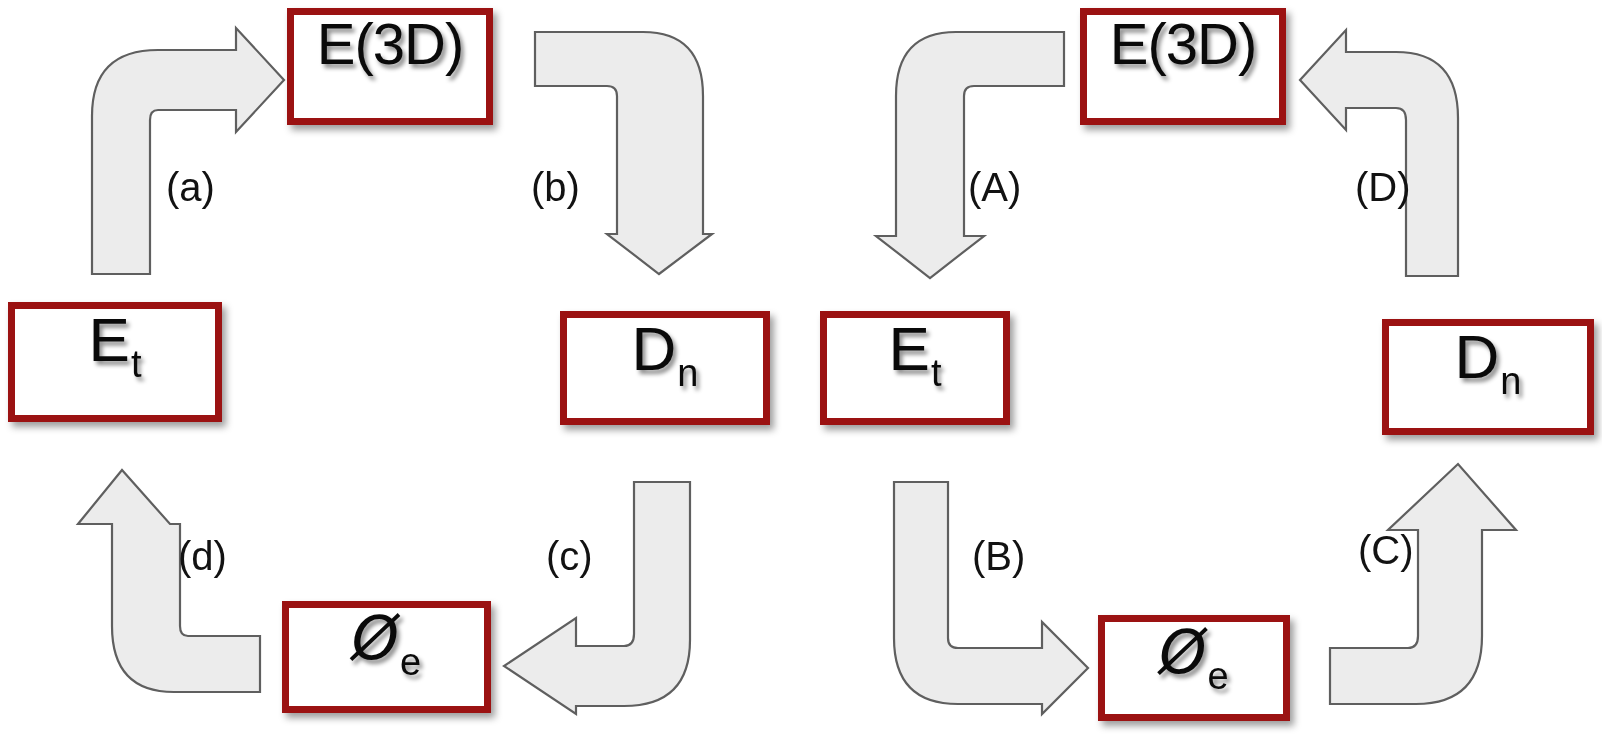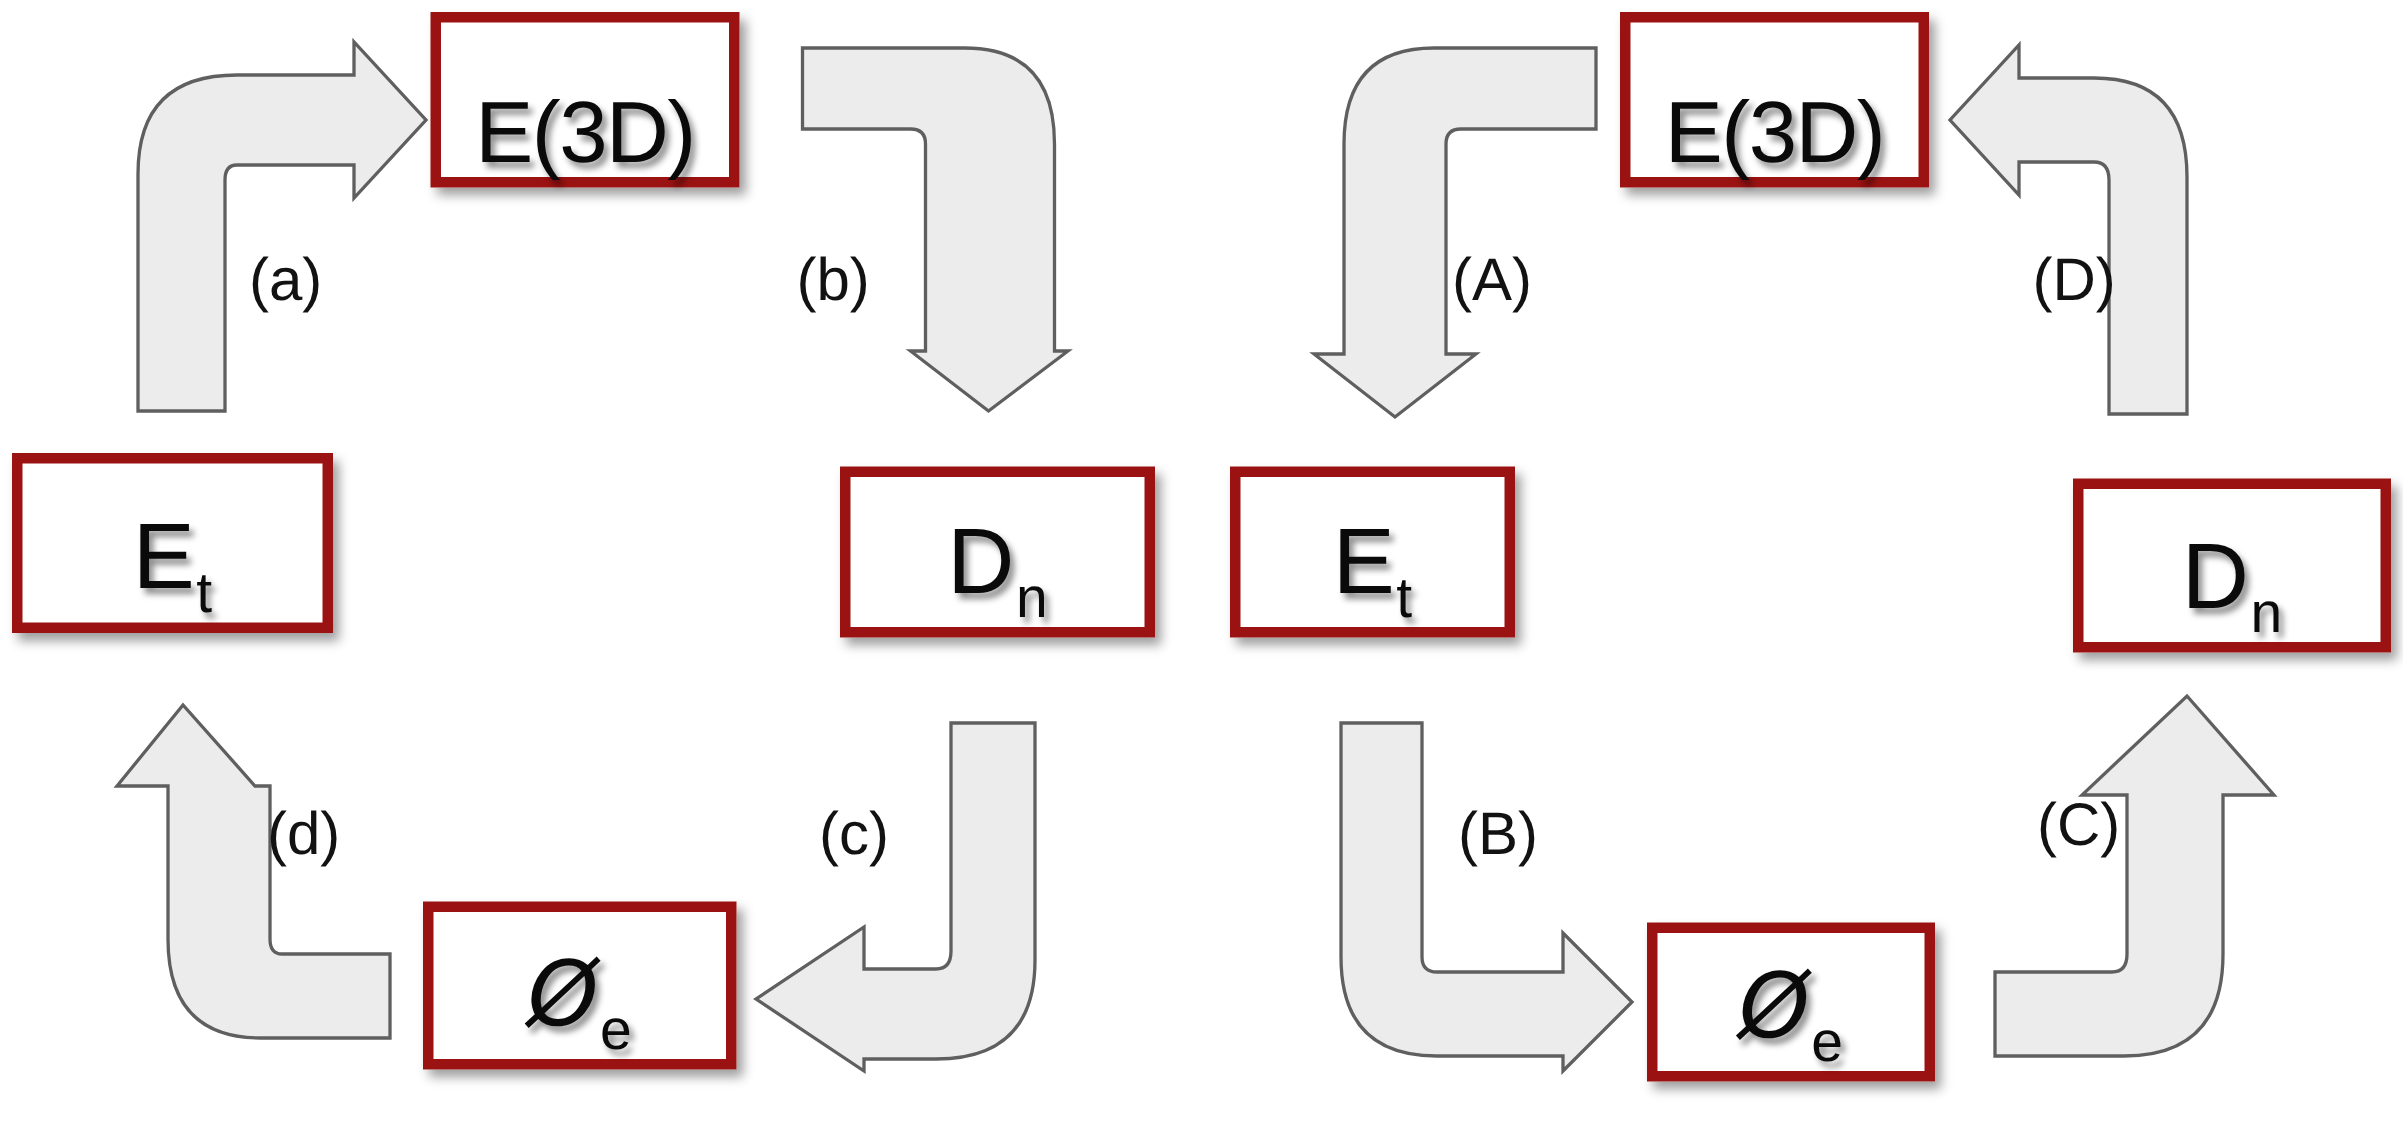--- a/index.html
+++ b/index.html
@@ -12,21 +12,21 @@
   #stage{position:relative;width:1602px;height:751px;}
 
   
   .node{
     position:absolute;
     box-sizing:border-box;
     background:#ffffff;
     border:7px solid var(--accent,#9B1212);
     box-shadow:4px 5px 7px rgba(0,0,0,0.38);
     display:flex;
-    align-items:flex-end;
+    align-items:flex-start;
     justify-content:center;
   }
   .node .lbl{
     color:#0a0a0a;
     line-height:1;
     text-shadow:3px 4px 4px rgba(0,0,0,0.45);
     white-space:nowrap;
     display:inline-block;
   }
   .lbl .base{font-size:62px;}

